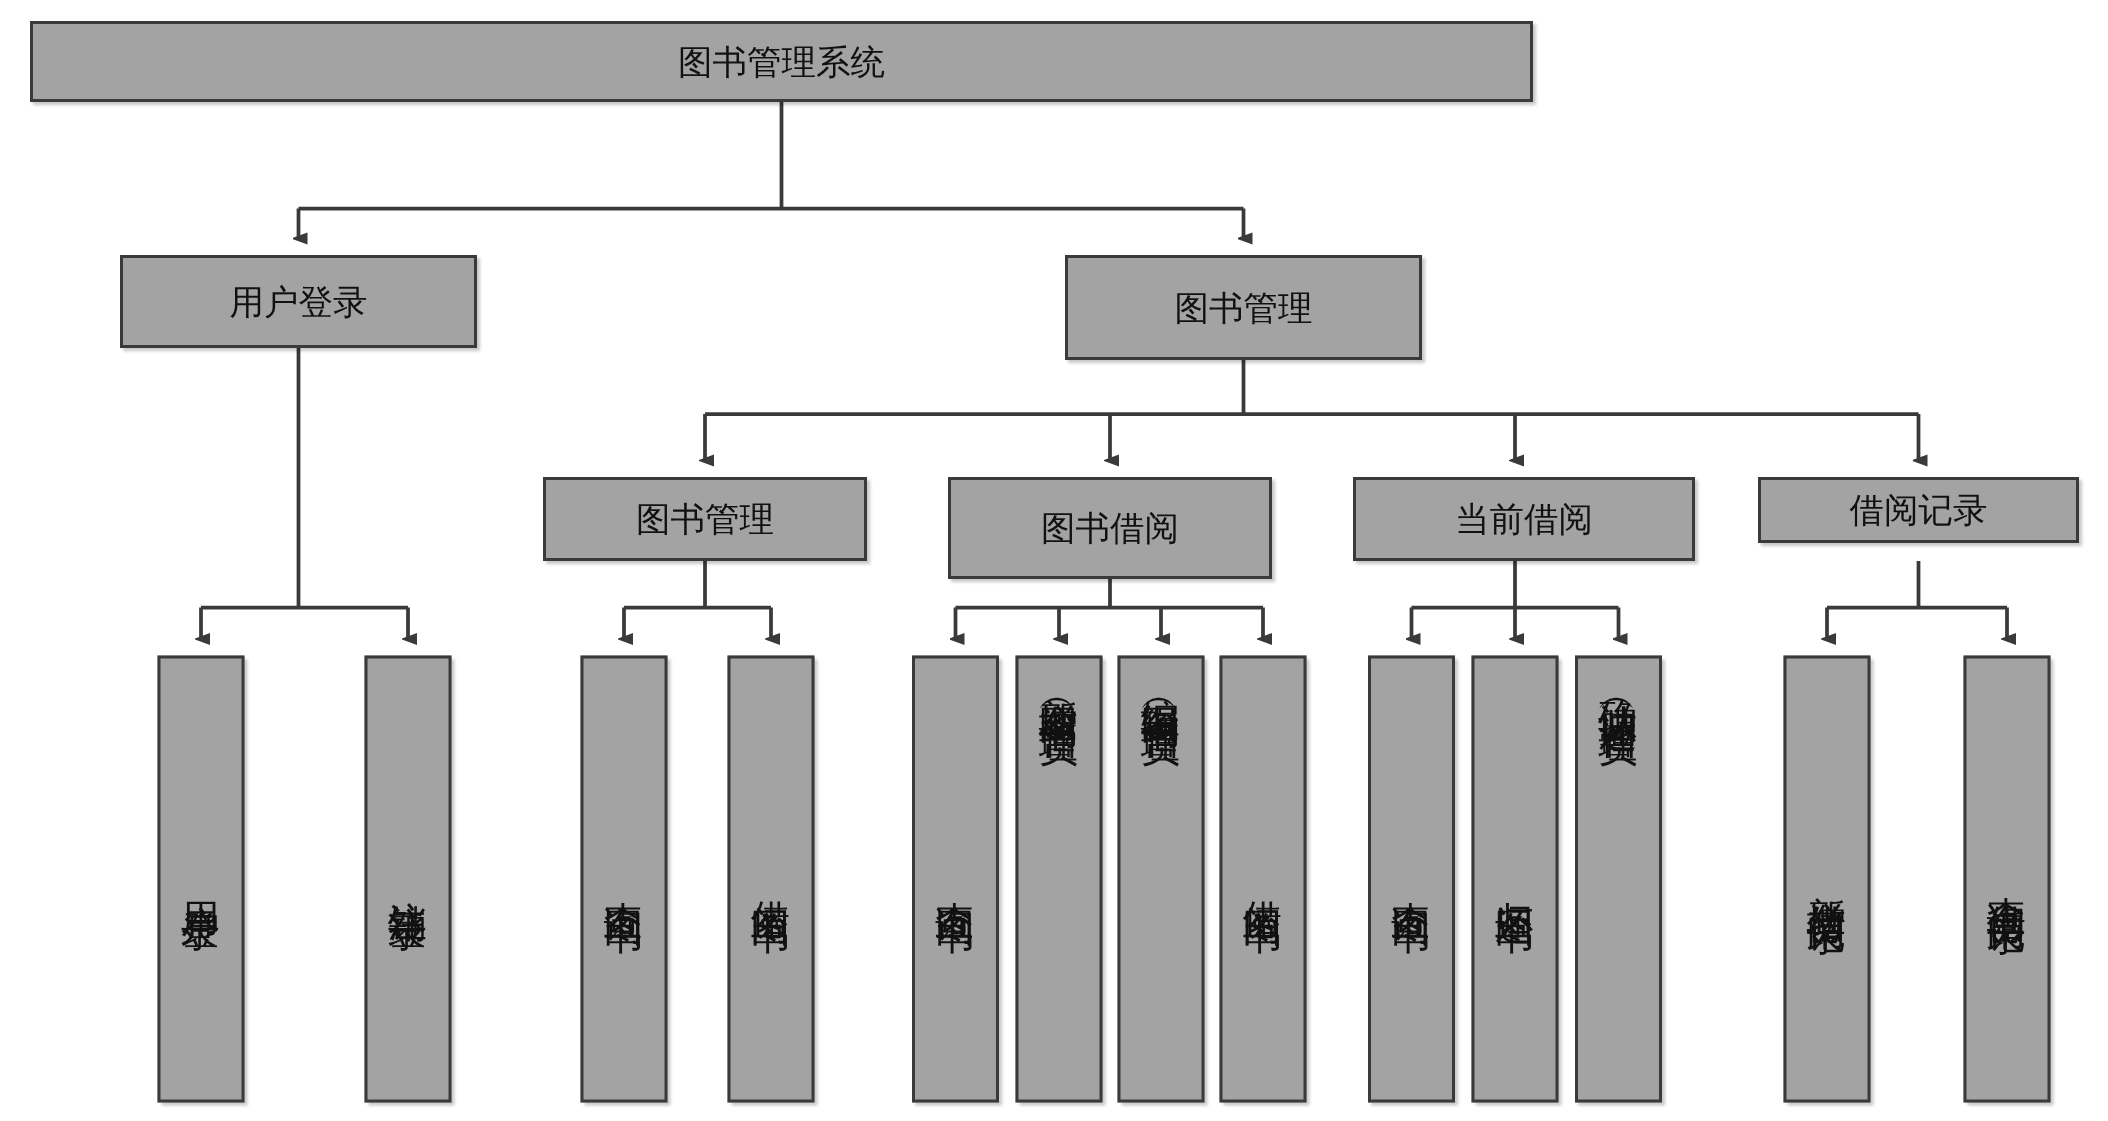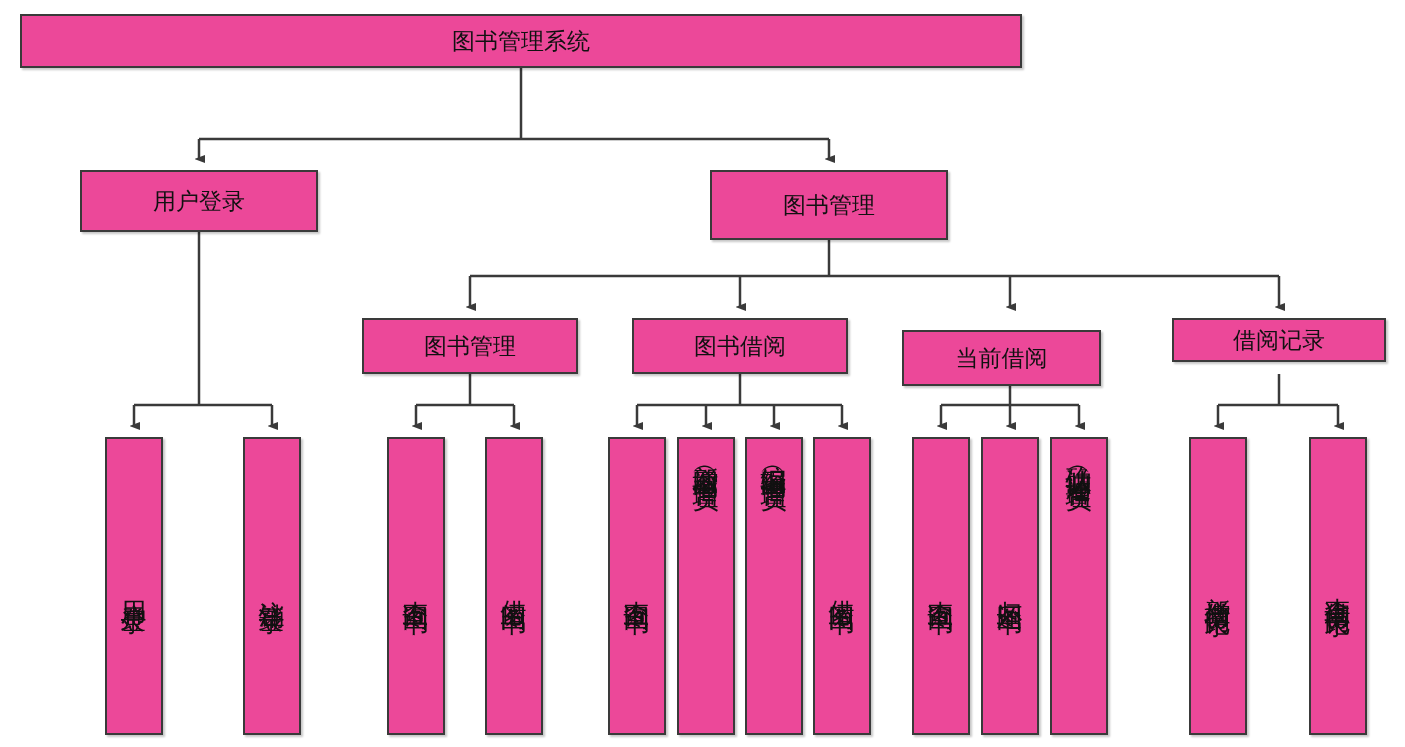--- a/index.html
+++ b/index.html
@@ -21,21 +21,21 @@
     position: absolute;
     left: 0;
     top: 0;
     width: 1405px;
     height: 747px;
     pointer-events: none;
   }
   .node {
     position: absolute;
     box-sizing: border-box;
-    background: #ec4899;
+    background: #a3a3a3;
     border: 2.5px solid #3a3a3a;
     box-shadow: 2px 2px 2px rgba(0,0,0,0.22);
     display: flex;
     align-items: center;
     justify-content: center;
     color: #111111;
   }
   .node .label {
     display: block;
     text-align: center;
@@ -123,24 +123,24 @@
       </div>
       <div class="node horizontal" style="left: 80px; top: 170px; width: 238px; height: 62px;">
         <span class="label">用户登录</span>
       </div>
       <div class="node horizontal" style="left: 710px; top: 170px; width: 238px; height: 70px;">
         <span class="label">图书管理</span>
       </div>
       <div class="node horizontal" style="left: 362px; top: 318px; width: 216px; height: 56px;">
         <span class="label">图书管理</span>
       </div>
-      <div class="node horizontal" style="left: 632px; top: 318px; width: 216px; height: 56px;">
+      <div class="node horizontal" style="left: 632px; top: 318px; width: 216px; height: 68px;">
         <span class="label">图书借阅</span>
       </div>
-      <div class="node horizontal" style="left: 902px; top: 330px; width: 199px; height: 56px;">
+      <div class="node horizontal" style="left: 902px; top: 318px; width: 228px; height: 56px;">
         <span class="label">当前借阅</span>
       </div>
       <div class="node horizontal" style="left: 1172px; top: 318px; width: 214px; height: 44px;">
         <span class="label">借阅记录</span>
       </div>
       <div class="node vertical centered" style="left: 105px; top: 437px; width: 58px; height: 298px;">
         <span class="label">用户登录</span>
       </div>
       <div class="node vertical centered" style="left: 243px; top: 437px; width: 58px; height: 298px;">
         <span class="label">注销登录</span>

